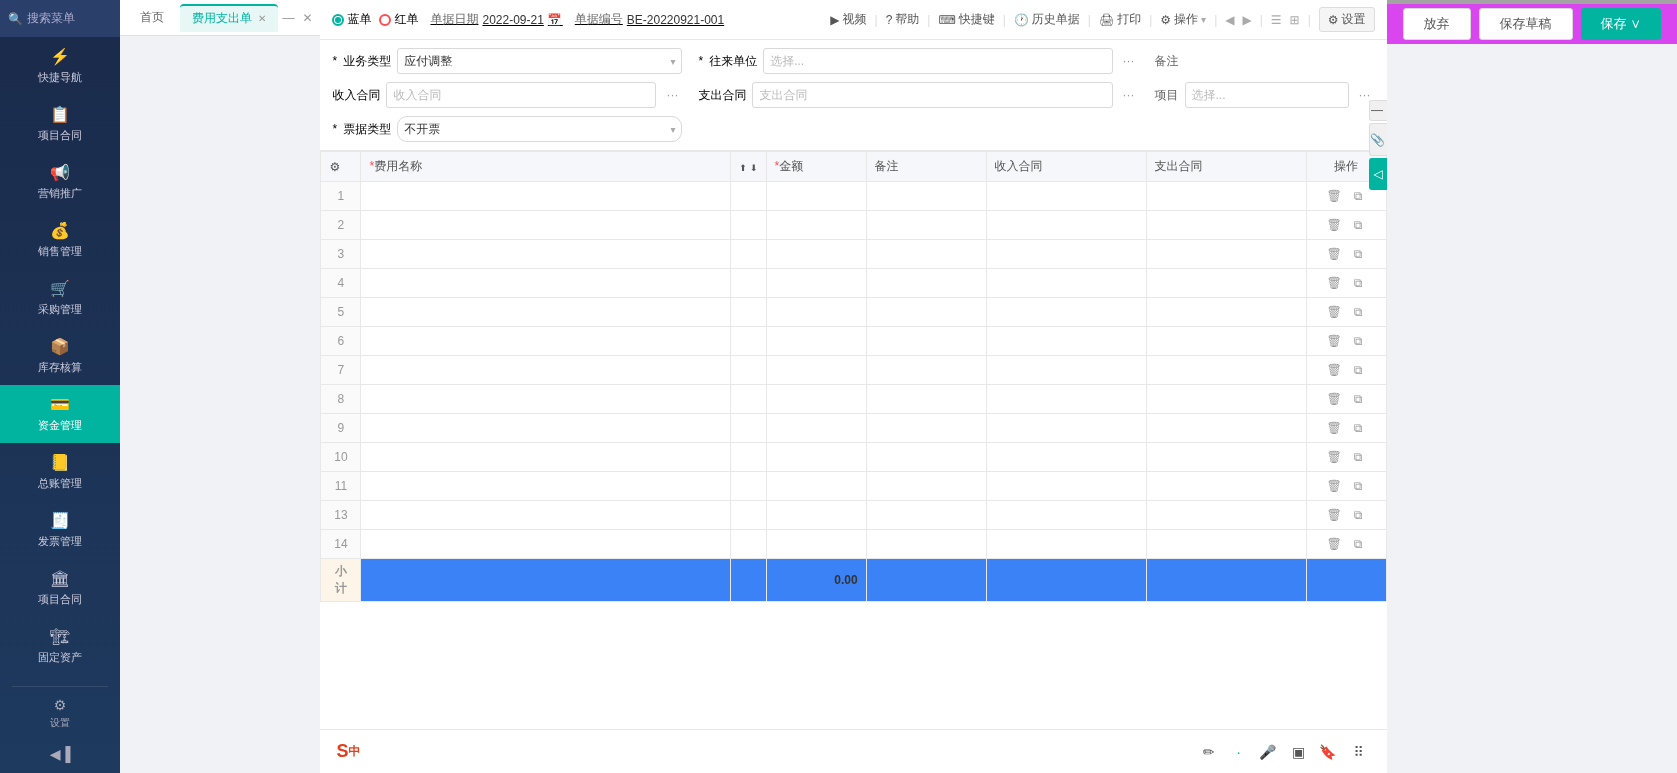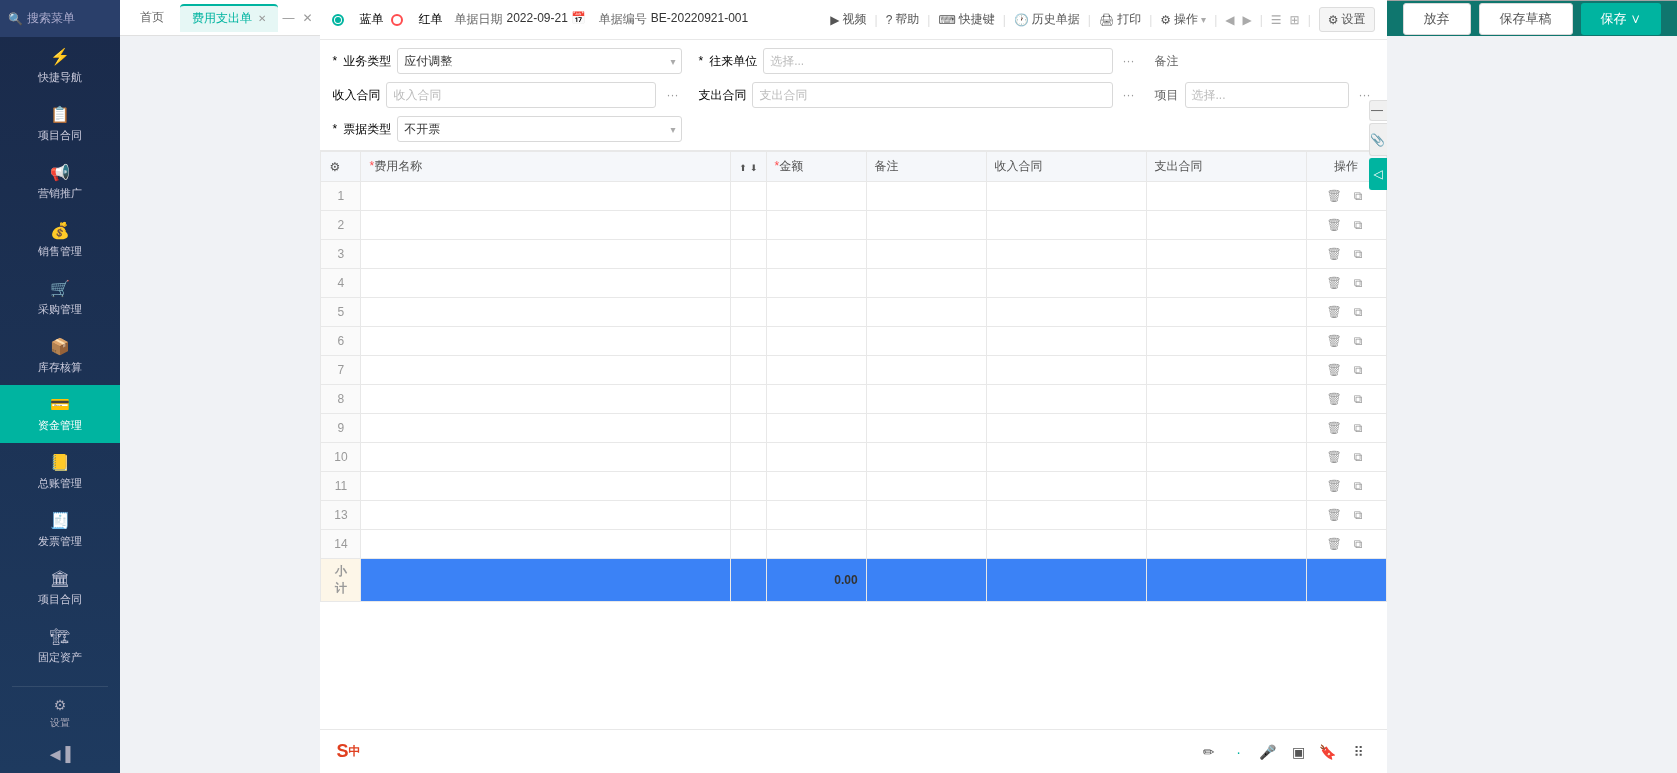--- a/index.html
+++ b/index.html
@@ -27,25 +27,25 @@
     .tab { padding: 0 12px; height: 28px; display: flex; align-items: center; gap: 6px; cursor: pointer; border-radius: 4px 4px 0 0; font-size: 12px; color: #666; }
     .tab.active { background: #e6f7f5; color: #00b4a0; border-top: 2px solid #00b4a0; }
     .tab .close-btn { color: #999; font-size: 10px; cursor: pointer; }
 
     
     .content { flex: 1; background: #fff; display: flex; flex-direction: column; overflow: hidden; position: relative; }
 
     
     .toolbar { height: 40px; background: #fff; border-bottom: 1px solid #e8e8e8; display: flex; align-items: center; padding: 0 12px; gap: 12px; flex-shrink: 0; }
     .radio-group { display: flex; align-items: center; gap: 8px; }
-    .radio-item { display: flex; align-items: center; gap: 15px; cursor: pointer; }
+    .radio-item { display: flex; align-items: center; gap: 3px; cursor: pointer; }
     .radio-dot { width: 12px; height: 12px; border-radius: 50%; border: 2px solid #00b4a0; display: flex; align-items: center; justify-content: center; }
     .radio-dot.checked::after { content: ''; width: 6px; height: 6px; border-radius: 50%; background: #00b4a0; }
     .radio-dot.red { border-color: #ff4d4f; }
-    .toolbar-field { display: flex; gap: 4px; }
+    .toolbar-field { display: flex; align-items: center; gap: 4px; text-decoration: underline; }
     .toolbar-label { color: #666; }
     .toolbar-value { color: #333; font-weight: 500; }
     .toolbar-actions { margin-left: auto; display: flex; align-items: center; gap: 8px; color: #555; font-size: 12px; }
     .toolbar-action { display: flex; align-items: center; gap: 3px; cursor: pointer; color: #555; }
     .settings-btn { background: #f5f5f5; border: 1px solid #ddd; padding: 3px 8px; border-radius: 3px; cursor: pointer; display: flex; align-items: center; gap: 3px; color: #555; }
 
     
     .form-area { padding: 8px 12px; display: flex; flex-direction: column; gap: 8px; flex-shrink: 0; border-bottom: 1px solid #e8e8e8; }
     .form-row { display: flex; align-items: center; gap: 16px; }
     .form-field { display: flex; align-items: center; gap: 6px; flex: 1; }
@@ -69,21 +69,21 @@
     .gear-th { width: 36px; text-align: center; background: #f5f7fa; }
 
     
     .footer-toolbar { height: 44px; background: #fff; border-top: 1px solid #e8e8e8; display: flex; align-items: center; justify-content: space-between; padding: 0 16px; flex-shrink: 0; }
     .footer-icons { display: flex; align-items: center; gap: 6px; }
     .footer-icon { width: 24px; height: 24px; display: flex; align-items: center; justify-content: center; cursor: pointer; color: #555; font-size: 14px; }
     .footer-brand { display: flex; align-items: center; }
     .footer-brand-icon { color: #e04020; font-size: 18px; font-weight: bold; }
 
     
-    .action-bar { height: 36px; background: #0f766e; border-top: 1px solid #a3a3a3; display: flex; align-items: center; justify-content: flex-end; padding: 0 16px; gap: 8px; flex-shrink: 0; }
+    .action-bar { height: 44px; background: #d946ef; border-top: 4px solid #a3a3a3; display: flex; align-items: center; justify-content: flex-end; padding: 0 16px; gap: 8px; flex-shrink: 0; }
     .btn { height: 32px; padding: 0 20px; border-radius: 3px; border: none; cursor: pointer; font-size: 13px; }
     .btn-default { background: #fff; border: 1px solid #d9d9d9; color: #555; }
     .btn-secondary { background: #fff; border: 1px solid #d9d9d9; color: #555; }
     .btn-primary { background: #00b4a0; color: #fff; }
 
     
     ::-webkit-scrollbar { width: 6px; height: 6px; }
     ::-webkit-scrollbar-thumb { background: #ccc; border-radius: 3px; }
 
     .chevron-icon { font-size: 10px; color: #aaa; }
@@ -286,21 +286,21 @@
             <span>选择...</span>
           </div>
           <span class="form-dots">···</span>
         </div>
       </div>
 
       <div class="form-row">
         <div class="form-field-wide">
           <span class="req">*</span>
           <label>票据类型</label>
-          <div class="form-select" style="width:220px;">
+          <div class="form-select" style="width:220px;border-radius:10px;">
             <span>不开票</span>
             <span class="chevron-icon">▾</span>
           </div>
         </div>
       </div>
     </div>
 
     <div class="table-wrap">
       <table class="data-table">
         <thead>

